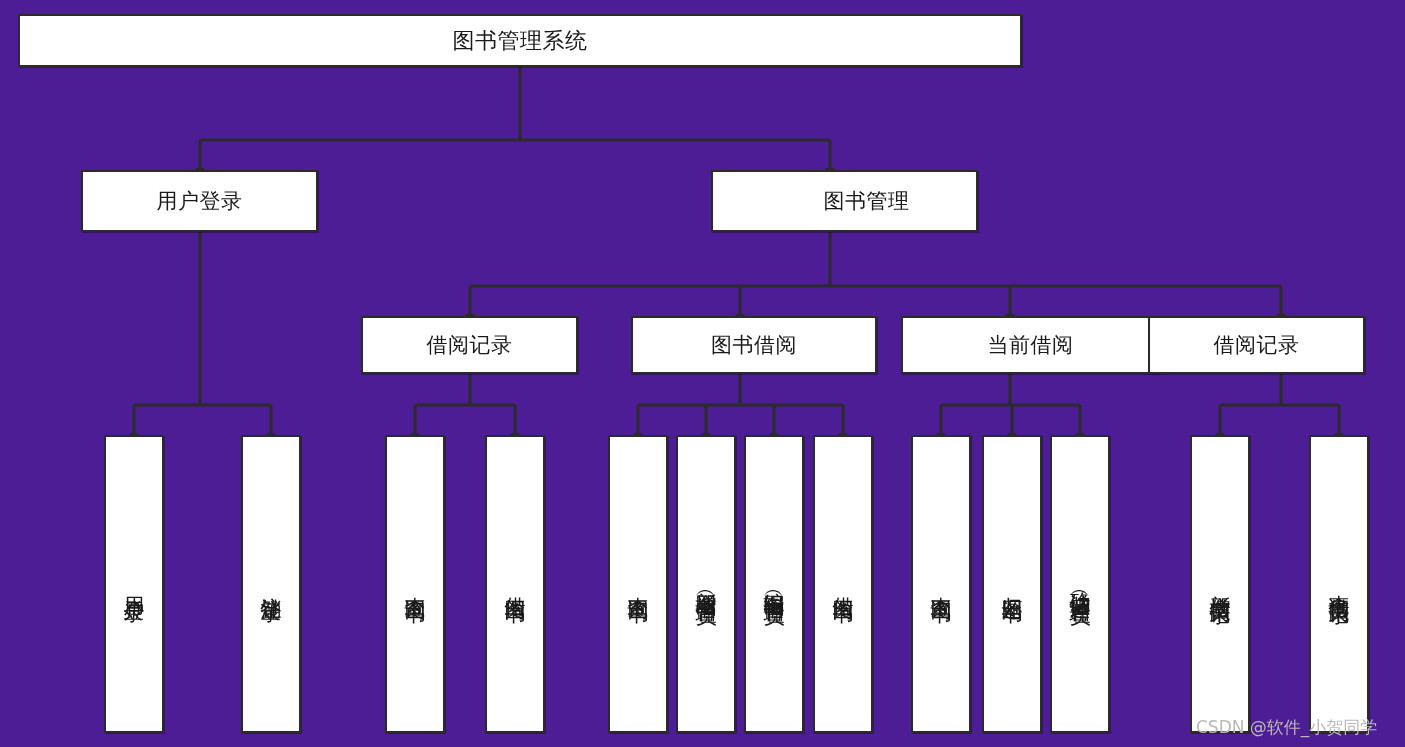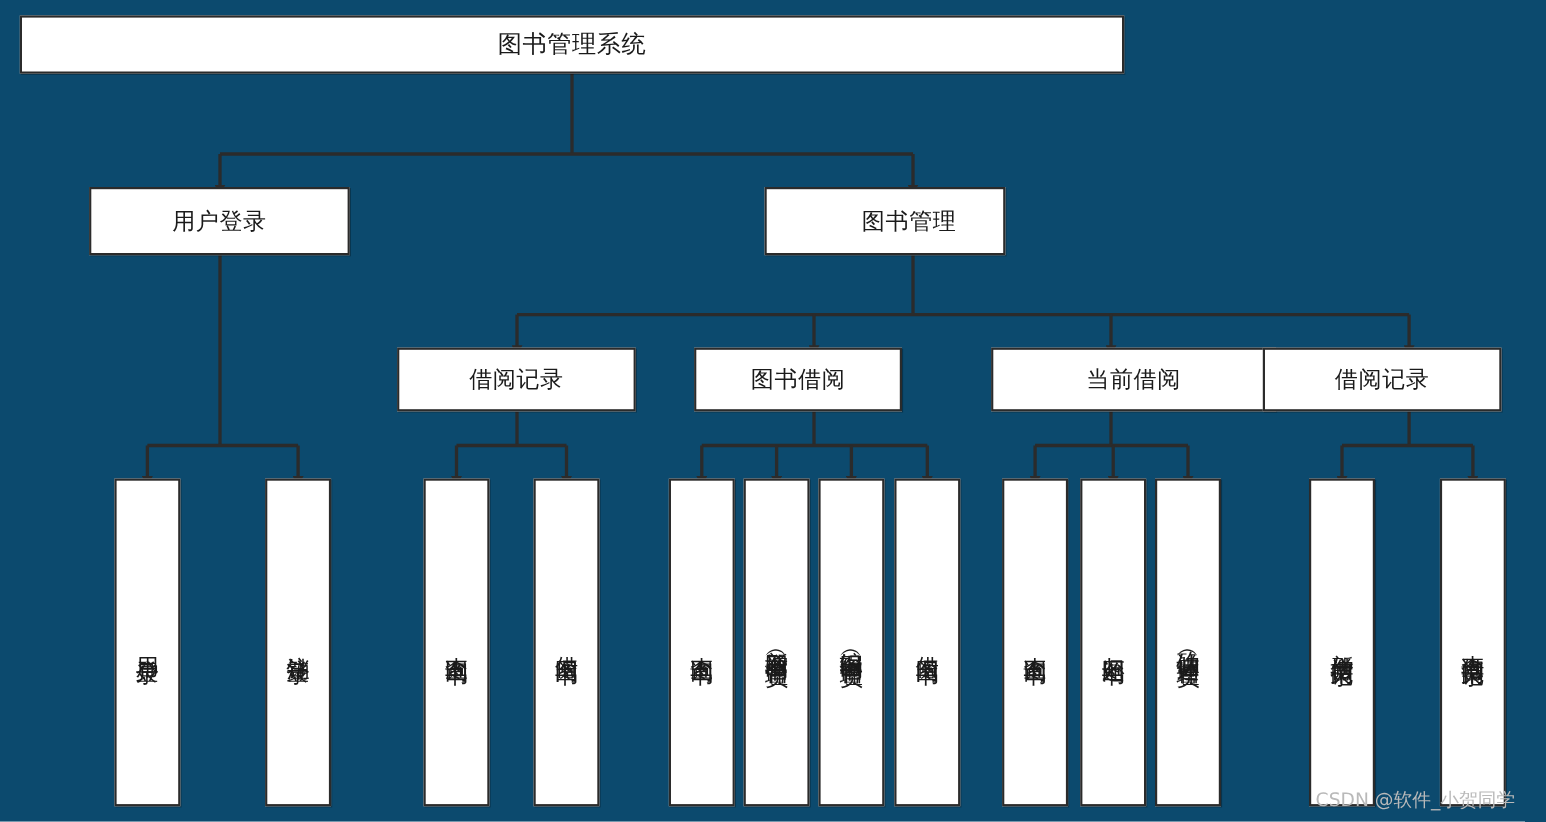--- a/index.html
+++ b/index.html
@@ -8,21 +8,21 @@
     padding: 0;
     background: #ffffff;
   }
   body {
     font-family: "DejaVu Sans", "Liberation Sans", sans-serif;
   }
   #canvas {
     position: relative;
     width: 1405px;
     height: 747px;
-    background: #0c4a6e;
+    background: #4c1d95;
     overflow: hidden;
   }
   #edges {
     position: absolute;
     left: 0;
     top: 0;
     width: 1405px;
     height: 747px;
     pointer-events: none;
   }
@@ -114,27 +114,27 @@
       </g>
   </svg>
 
   <div id="node-layer">
       <div class="node h root" style="left: 18px; top: 14px; width: 1004px; height: 53px;">
         <span class="label">图书管理系统</span>
       </div>
       <div class="node h" style="left: 81px; top: 170px; width: 237px; height: 62px;">
         <span class="label">用户登录</span>
       </div>
-      <div class="node h" style="left: 695px; top: 170px; width: 219px; height: 62px; padding-left: 44px;">
+      <div class="node h" style="left: 711px; top: 170px; width: 267px; height: 62px; padding-left: 44px;">
         <span class="label">图书管理</span>
       </div>
       <div class="node h" style="left: 361px; top: 316px; width: 217px; height: 58px;">
         <span class="label">借阅记录</span>
       </div>
-      <div class="node h" style="left: 631px; top: 316px; width: 189px; height: 58px;">
+      <div class="node h" style="left: 631px; top: 316px; width: 246px; height: 58px;">
         <span class="label">图书借阅</span>
       </div>
       <div class="node h" style="left: 901px; top: 316px; width: 259px; height: 58px;">
         <span class="label">当前借阅</span>
       </div>
       <div class="node h" style="left: 1148px; top: 316px; width: 217px; height: 58px;">
         <span class="label">借阅记录</span>
       </div>
       <div class="node v" style="left: 104px; top: 435px; width: 60px; height: 298px;">
         <span class="label">用户登录</span>

